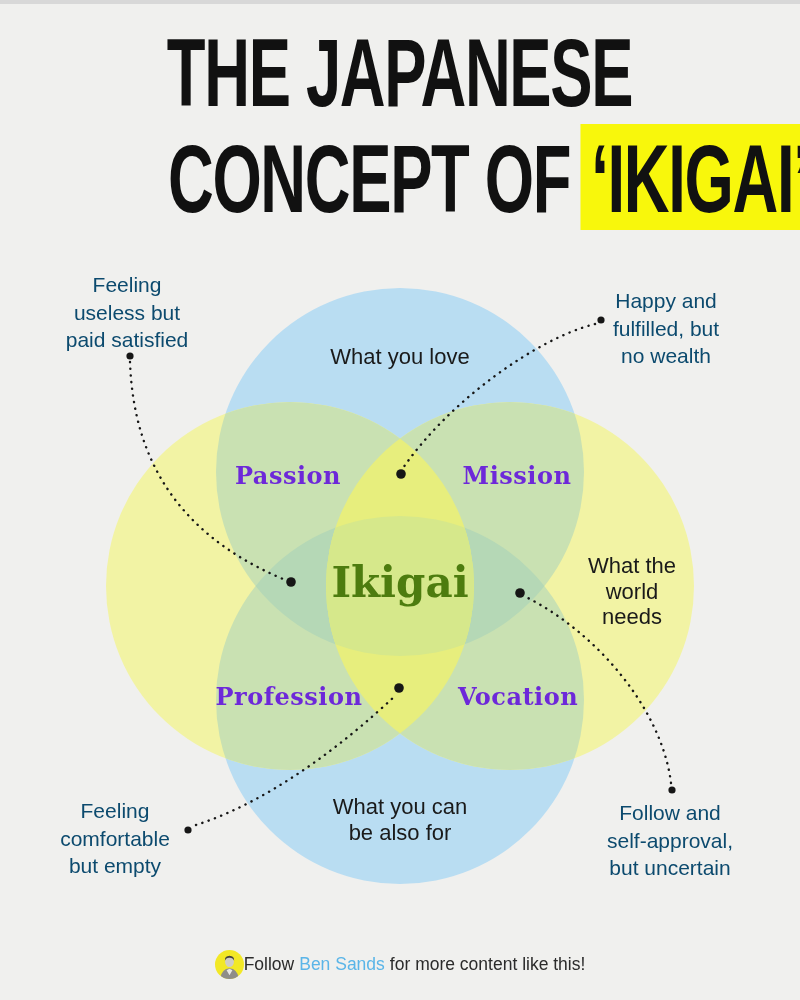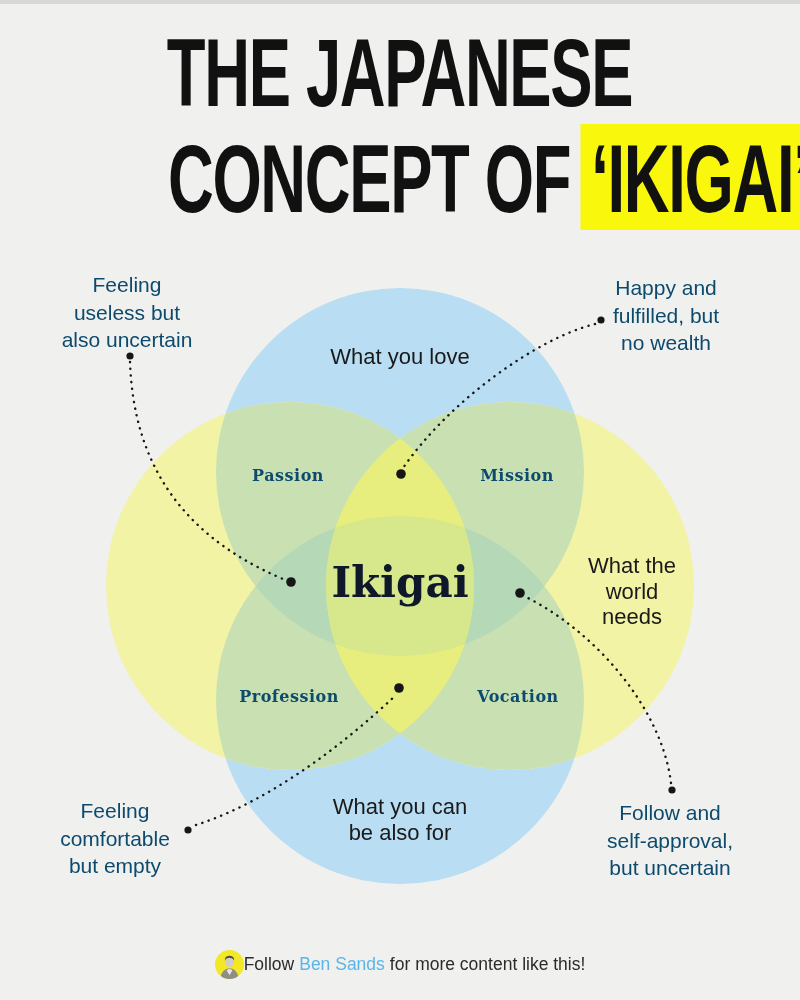--- a/index.html
+++ b/index.html
@@ -14,23 +14,23 @@
   .condense{display:inline-block;transform:scaleX(0.66);transform-origin:50% 50%;
     font-weight:bold;font-size:96px;letter-spacing:-2px;color:#111;}
   .hl{display:inline-block;background:#f8f70c;line-height:0.98;
     padding:8px 16px 4px 16px;margin-left:16px;}
   
   #venn-svg{position:absolute;left:0;top:0;width:800px;height:1000px;}
   
   .lab{position:absolute;transform:translate(-50%,-50%);text-align:center;
     color:#1a1a1a;white-space:nowrap;}
   .sans-lab{font-size:22px;line-height:25.5px;font-weight:normal;}
-  .serif-lab{font-family:"DejaVu Serif", serif;font-weight:bold;font-size:16px;
-    color:#0c4a6e;letter-spacing:0.5px;}
-  .ikigai-lab{font-family:"DejaVu Serif", serif;font-weight:bold;font-size:42px;color:#0f172a;}
+  .serif-lab{font-family:"DejaVu Serif", serif;font-weight:bold;font-size:24px;
+    color:#6d28d9;letter-spacing:0.5px;}
+  .ikigai-lab{font-family:"DejaVu Serif", serif;font-weight:bold;font-size:42px;color:#4d7c0f;}
   .anno{font-size:21px;line-height:27.5px;color:#0c4a6e;}
   
   .footer{position:absolute;left:0;top:946px;width:800px;display:flex;
     align-items:center;justify-content:center;}
   .footer-text{font-size:17.5px;color:#2b2b2b;}
   .footer-text .nm{color:#5ab5e8;margin:0 5px;}
 </style>
 </head>
 <body>
 
@@ -136,24 +136,24 @@
 
   <div class="lab serif-lab" style="left:288px;top:471px;">Passion</div>
   <div class="lab serif-lab" style="left:517px;top:471px;">Mission</div>
   <div class="lab serif-lab" style="left:289px;top:692px;">Profession</div>
   <div class="lab serif-lab" style="left:518px;top:692px;">Vocation</div>
   <div class="lab ikigai-lab" style="left:400px;top:578px;">Ikigai</div>
 
   <div class="lab anno" style="left:127px;top:308px;">
     <div>Feeling</div>
     <div>useless but</div>
-    <div>also uncertain</div>
+    <div>paid satisfied</div>
   </div>
 
-  <div class="lab anno" style="left:666px;top:311px;">
+  <div class="lab anno" style="left:666px;top:324px;">
     <div>Happy and</div>
     <div>fulfilled, but</div>
     <div>no wealth</div>
   </div>
 
   <div class="lab anno" style="left:115px;top:834px;">
     <div>Feeling</div>
     <div>comfortable</div>
     <div>but empty</div>
   </div>

